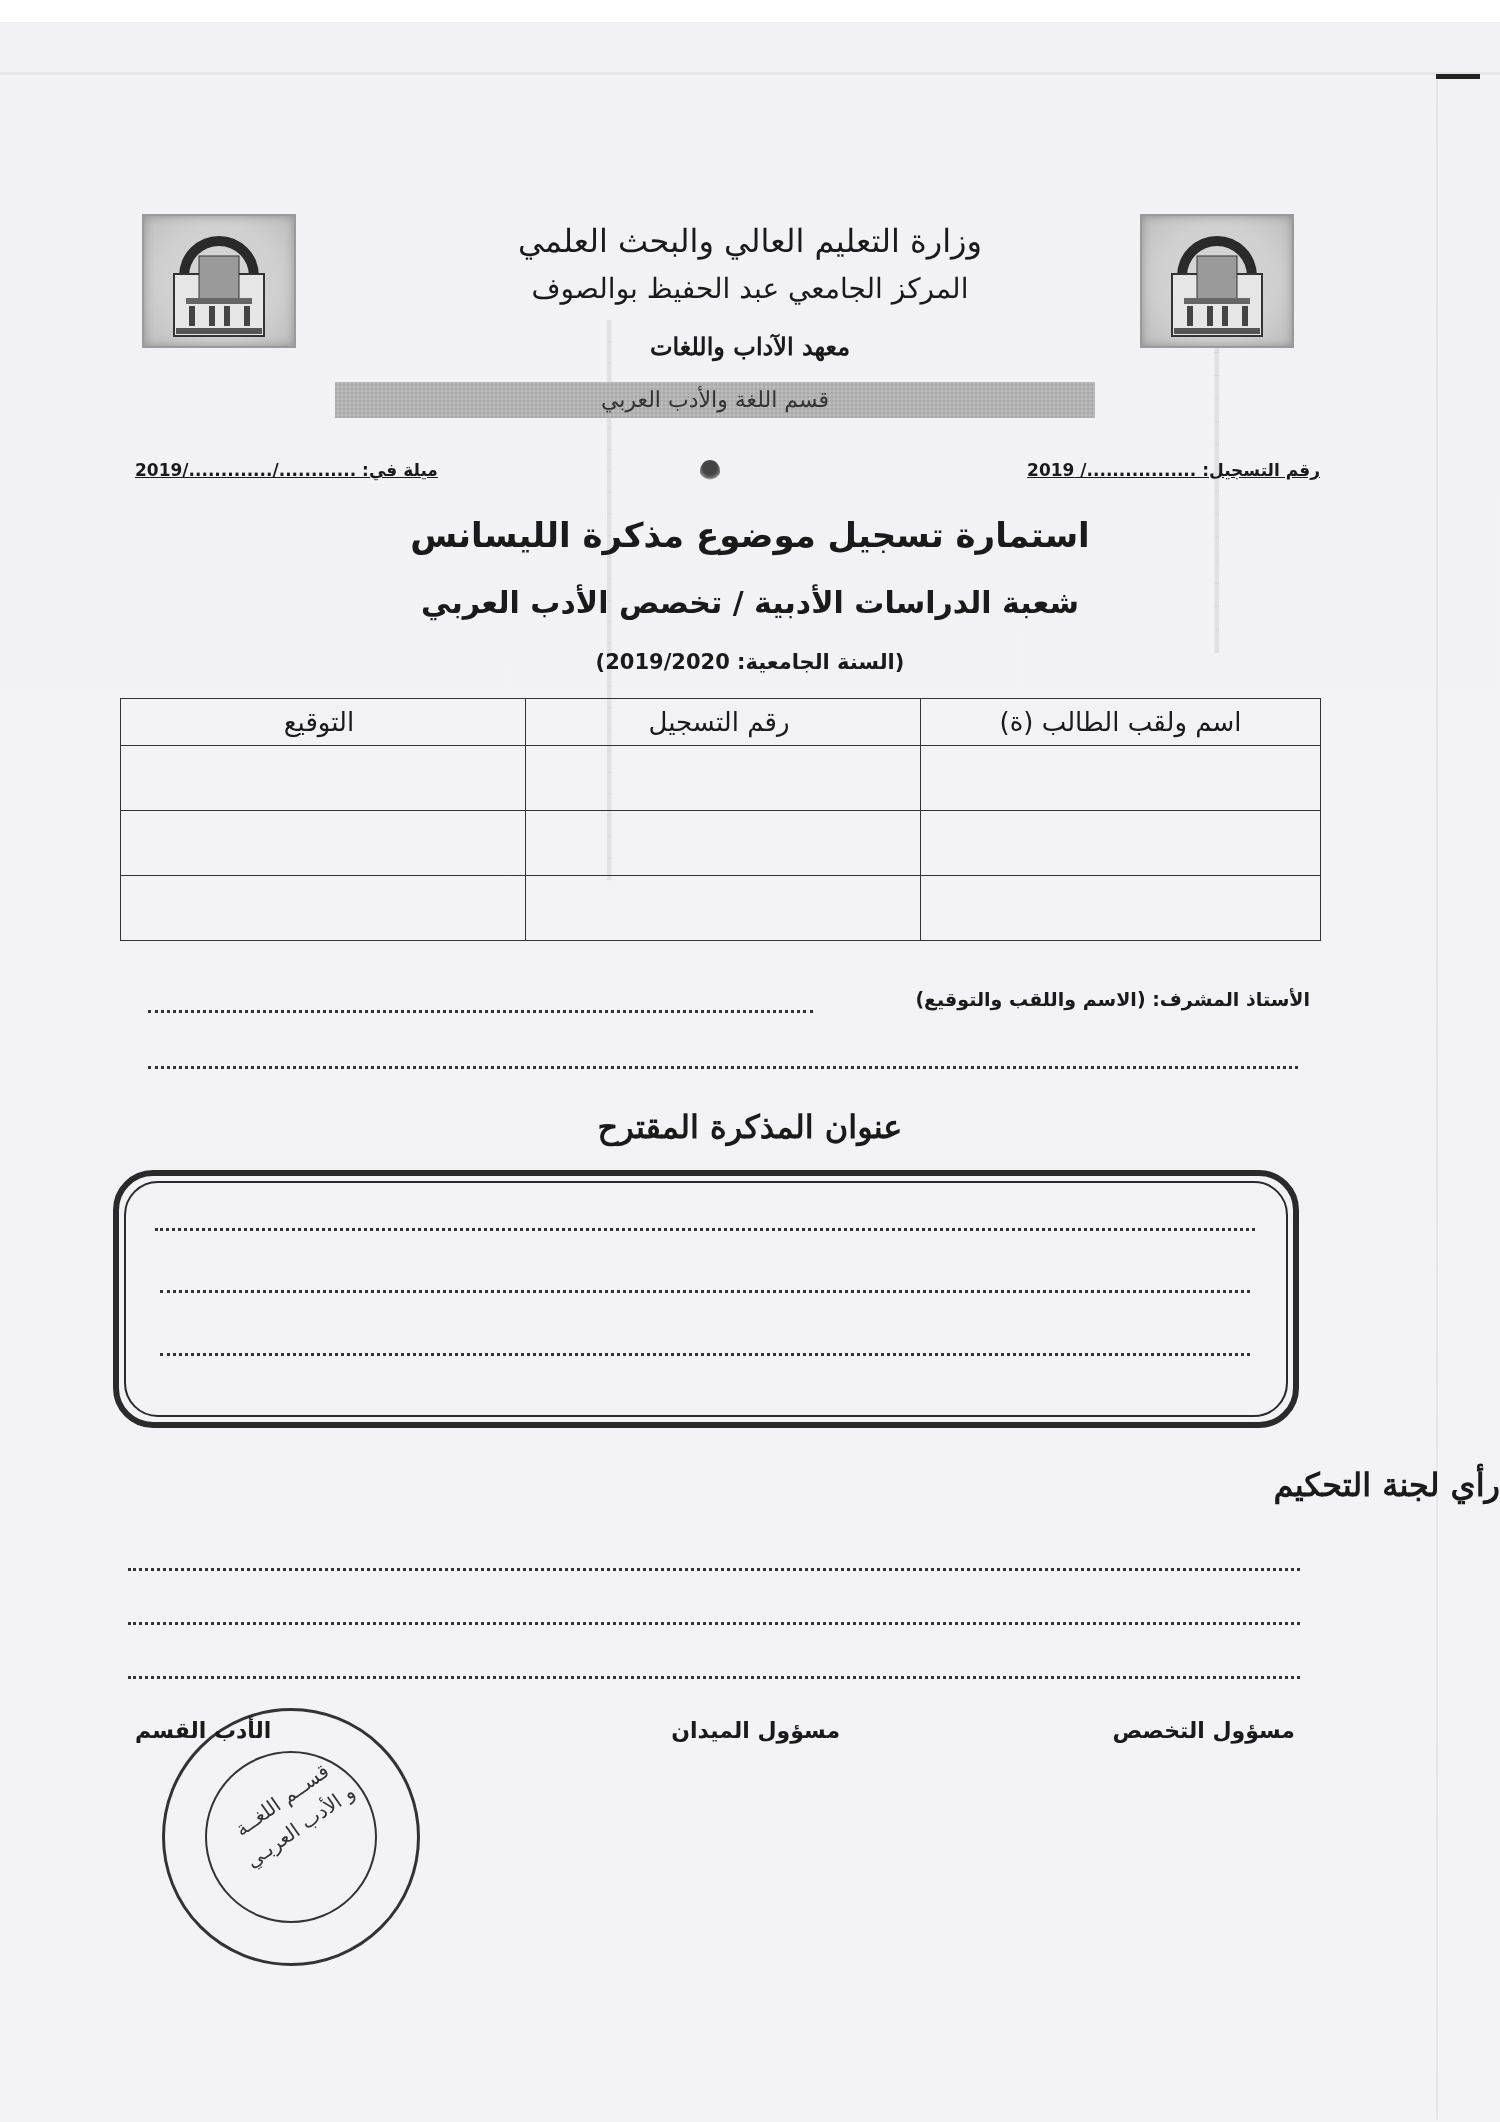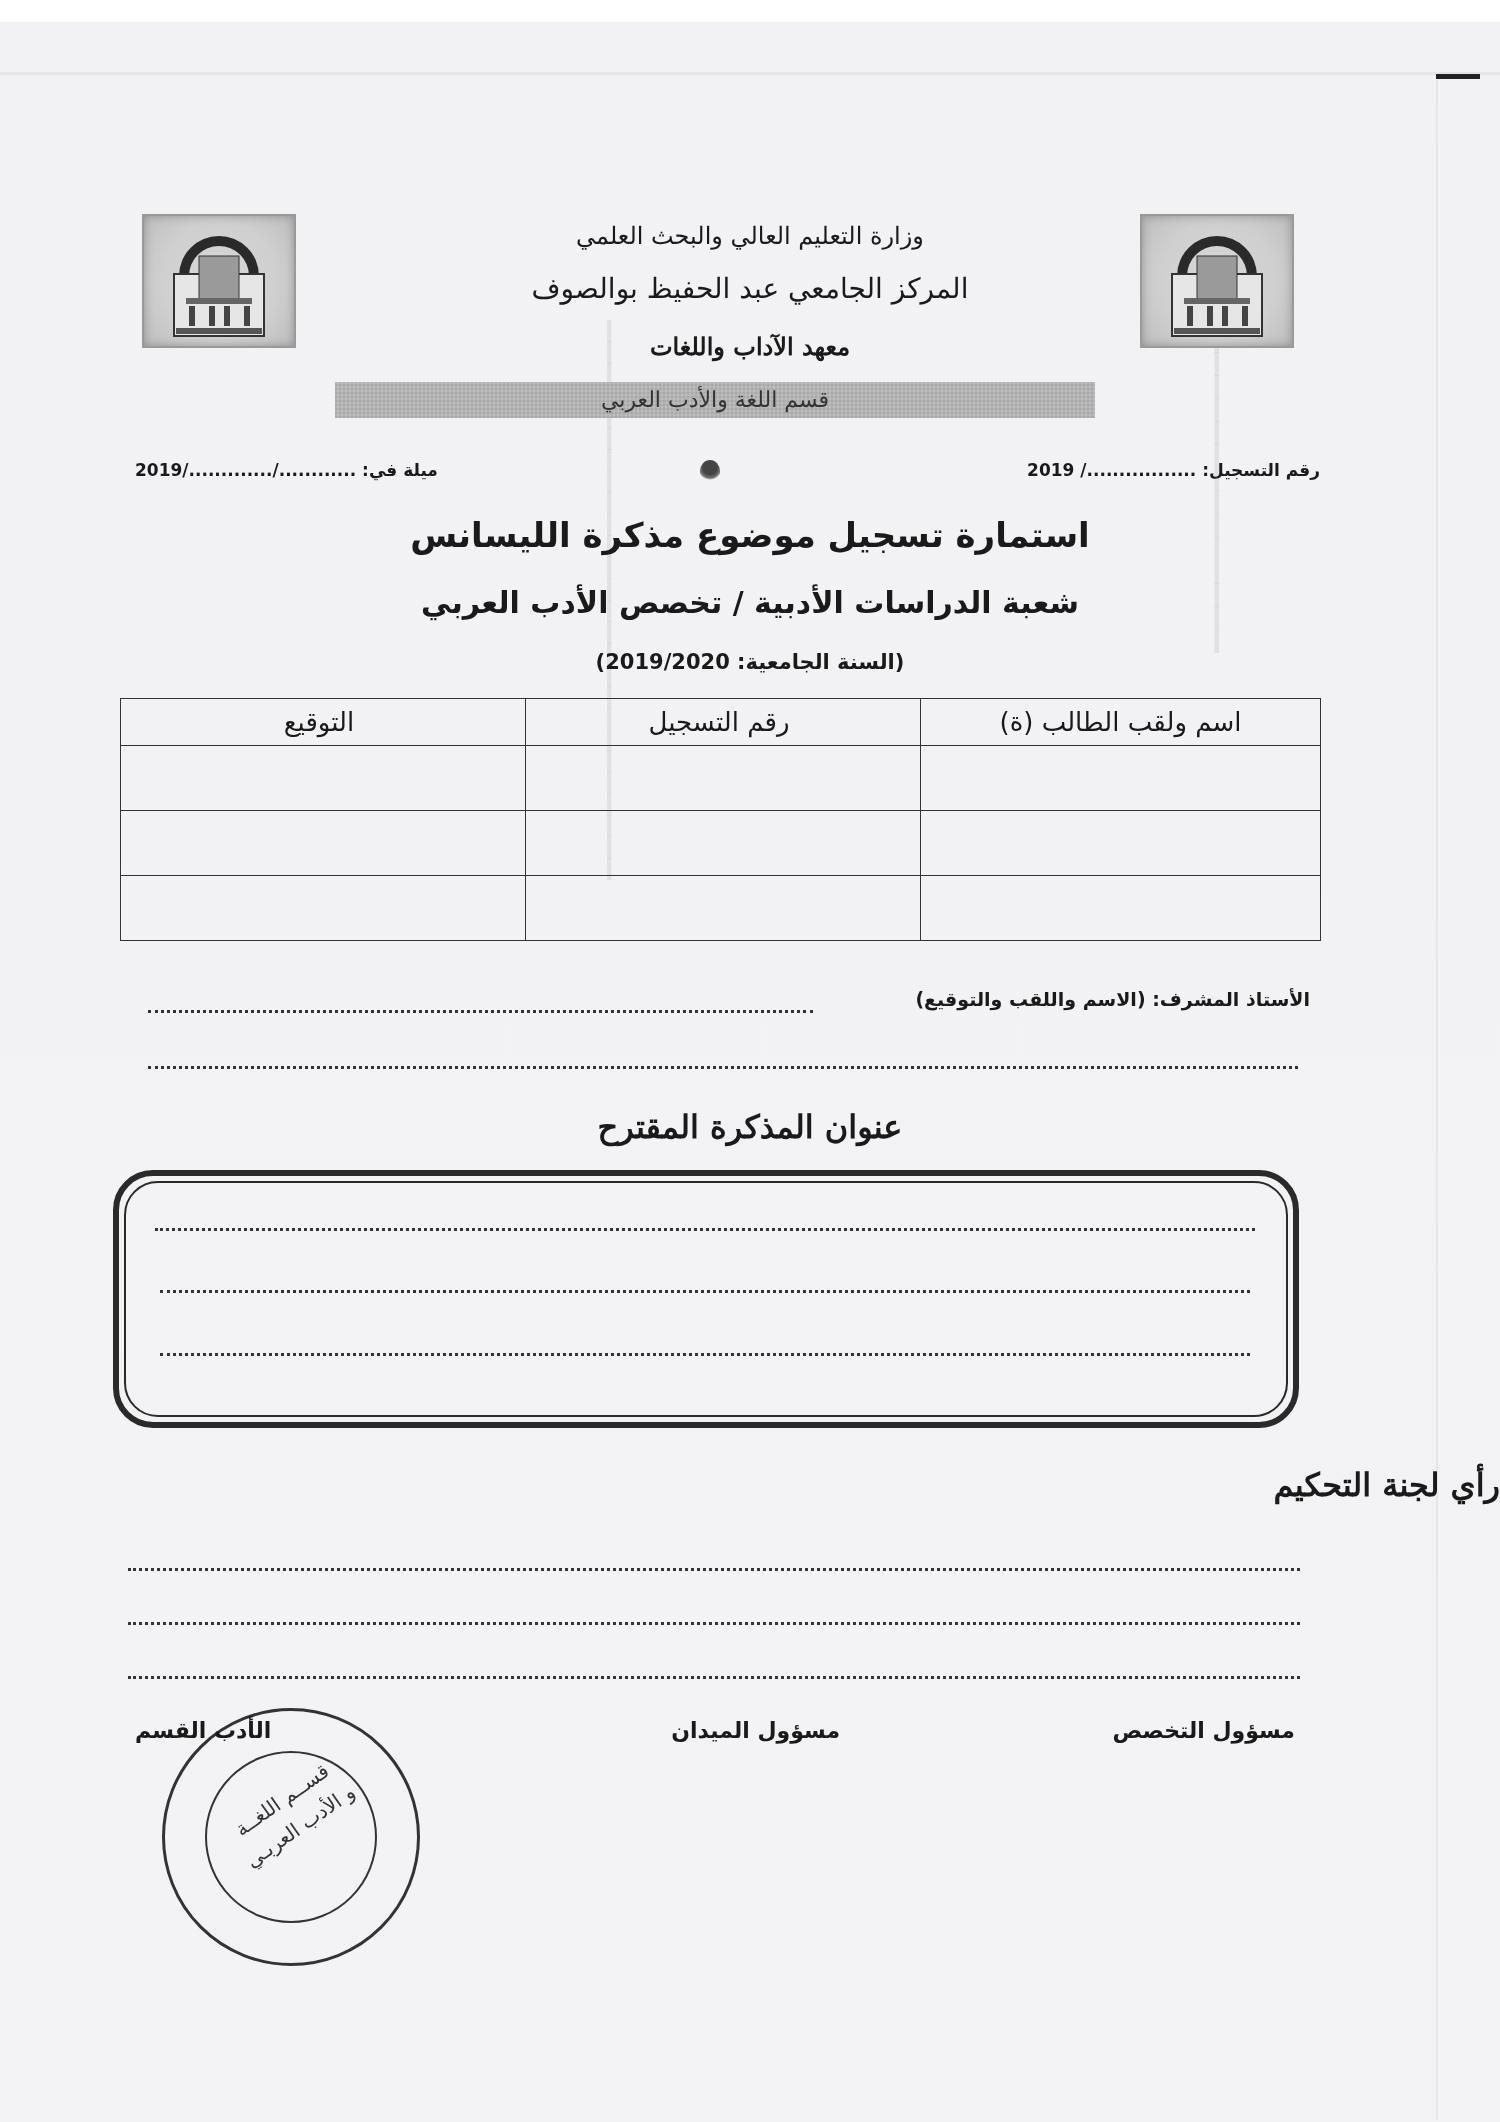--- a/index.html
+++ b/index.html
@@ -35,36 +35,37 @@
     background: radial-gradient(circle at 50% 50%, #d8d8d8 0%, #cfcfcf 60%, #bdbdbd 100%);
     border: 2px solid #9a9a9a;
     box-shadow: inset 0 0 10px rgba(0,0,0,0.25);
   }
   .logo svg { width: 100%; height: 100%; display:block; }
 
   .hdr-line {
     position: absolute; left: 0; width: 1500px; text-align: center;
     font-family: "DejaVu Serif", serif;
   }
-  .ministry { top: 222px; font-size: 24px; }
+  .ministry { top: 222px; font-size: 32px; }
   .center { top: 272px; font-size: 28px; }
   .institute { top: 332px; font-size: 24px; font-weight: bold; }
   .dept-banner {
     position: absolute; left: 335px; top: 382px; width: 760px; height: 36px;
     background:
       repeating-linear-gradient(90deg, rgba(0,0,0,0.06) 0 2px, transparent 2px 4px),
       repeating-linear-gradient(0deg, rgba(0,0,0,0.05) 0 2px, transparent 2px 4px),
       #bdbdbd;
     text-align: center; font-size: 22px; line-height: 36px; color: #333;
     font-family: "DejaVu Serif", serif;
   }
 
   .meta {
     position: absolute; top: 460px; font-size: 17px; font-weight: bold;
     font-family: "DejaVu Sans", sans-serif;
+    text-decoration: underline;
   }
   .meta-reg { right: 180px; }
   .meta-place { left: 135px; }
 
   .ink-mark {
     position: absolute; left: 700px; top: 460px; width: 20px; height: 22px;
     border-radius: 50% 50% 40% 40%;
     background: radial-gradient(circle at 50% 35%, #444 0 40%, #777 60%, transparent 70%);
   }
 

